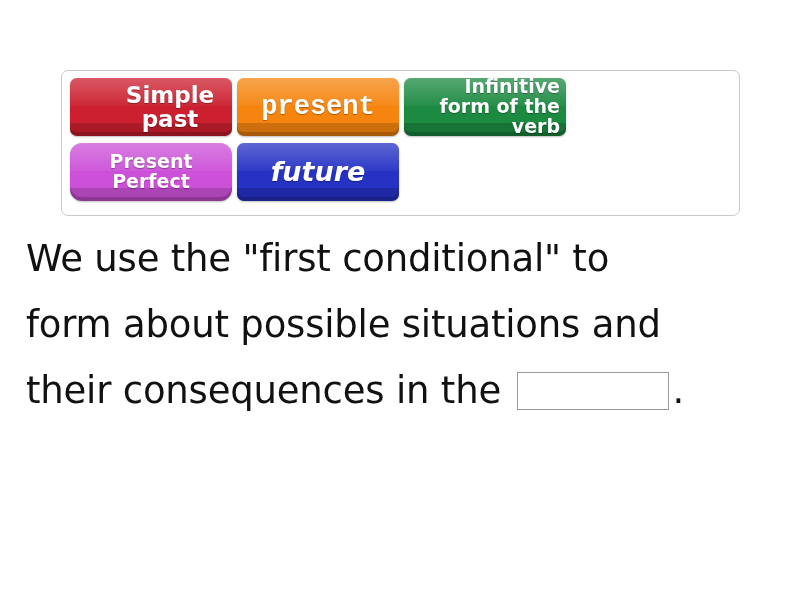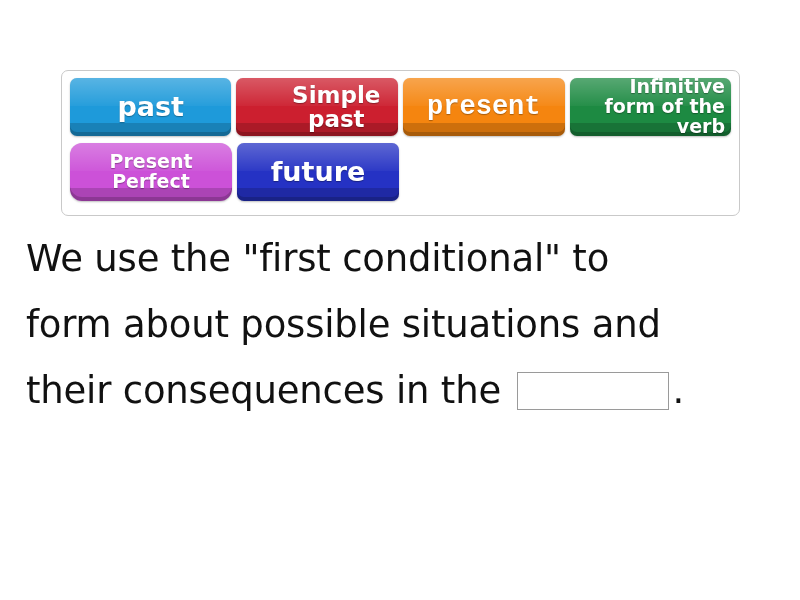--- a/index.html
+++ b/index.html
@@ -115,40 +115,37 @@
     margin: 0 4px;
     position: relative;
     top: -2px;
   }
 </style>
 </head>
 <body>
 
 <div id="tile-bank">
   <div class="tile-row">
-    <div class="tile tile-w1" style="background: linear-gradient(rgb(30, 154, 218) 0%, rgb(30, 154, 218) 60%, rgb(30, 154, 218) 100%) rgb(30, 154, 218); box-shadow: rgba(0, 0, 0, 0.18) 0px -4px 0px inset, rgba(0, 0, 0, 0.25) 0px 1px 2px;">
-      <span class="fs-big">past</span>
-    </div>
     <div class="tile tile-w2" style="background: linear-gradient(rgb(204, 31, 47) 0%, rgb(204, 31, 47) 60%, rgb(204, 31, 47) 100%) rgb(204, 31, 47); box-shadow: rgba(0, 0, 0, 0.18) 0px -4px 0px inset, rgba(0, 0, 0, 0.25) 0px 1px 2px; padding-left: 44px;">
       <span class="fs-mid">Simple past</span>
     </div>
     <div class="tile tile-w3" style="background: linear-gradient(rgb(245, 133, 15) 0%, rgb(245, 133, 15) 60%, rgb(245, 133, 15) 100%) rgb(245, 133, 15); box-shadow: rgba(0, 0, 0, 0.18) 0px -4px 0px inset, rgba(0, 0, 0, 0.25) 0px 1px 2px; font-family: Liberation Mono, monospace;">
       <span class="fs-big">present</span>
     </div>
     <div class="tile tile-w4" style="background: linear-gradient(rgb(29, 138, 66) 0%, rgb(29, 138, 66) 60%, rgb(29, 138, 66) 100%) rgb(29, 138, 66); box-shadow: rgba(0, 0, 0, 0.18) 0px -4px 0px inset, rgba(0, 0, 0, 0.25) 0px 1px 2px;">
       <span class="fs-small">Infinitive form
 of the verb</span>
     </div>
   </div>
   <div class="tile-row">
     <div class="tile tile-w1" style="background: linear-gradient(rgb(204, 81, 216) 0%, rgb(204, 81, 216) 60%, rgb(204, 81, 216) 100%) rgb(204, 81, 216); box-shadow: rgba(0, 0, 0, 0.18) 0px -4px 0px inset, rgba(0, 0, 0, 0.25) 0px 1px 2px; border-radius: 12px;">
       <span class="fs-small">Present
 Perfect</span>
     </div>
-    <div class="tile tile-w2" style="background: linear-gradient(rgb(37, 50, 196) 0%, rgb(37, 50, 196) 60%, rgb(37, 50, 196) 100%) rgb(37, 50, 196); box-shadow: rgba(0, 0, 0, 0.18) 0px -4px 0px inset, rgba(0, 0, 0, 0.25) 0px 1px 2px;">
+    <div class="tile tile-w2" style="background: linear-gradient(rgb(37, 50, 196) 0%, rgb(37, 50, 196) 60%, rgb(37, 50, 196) 100%) rgb(37, 50, 196); box-shadow: rgba(0, 0, 0, 0.18) 0px -4px 0px inset, rgba(0, 0, 0, 0.25) 0px 1px 2px; font-style: italic;">
       <span class="fs-big">future</span>
     </div>
   </div>
 </div>
 
 <div id="sentence">
   <div>
     <span class="seg">We use the "first conditional" to</span>
   </div>
   <div>

